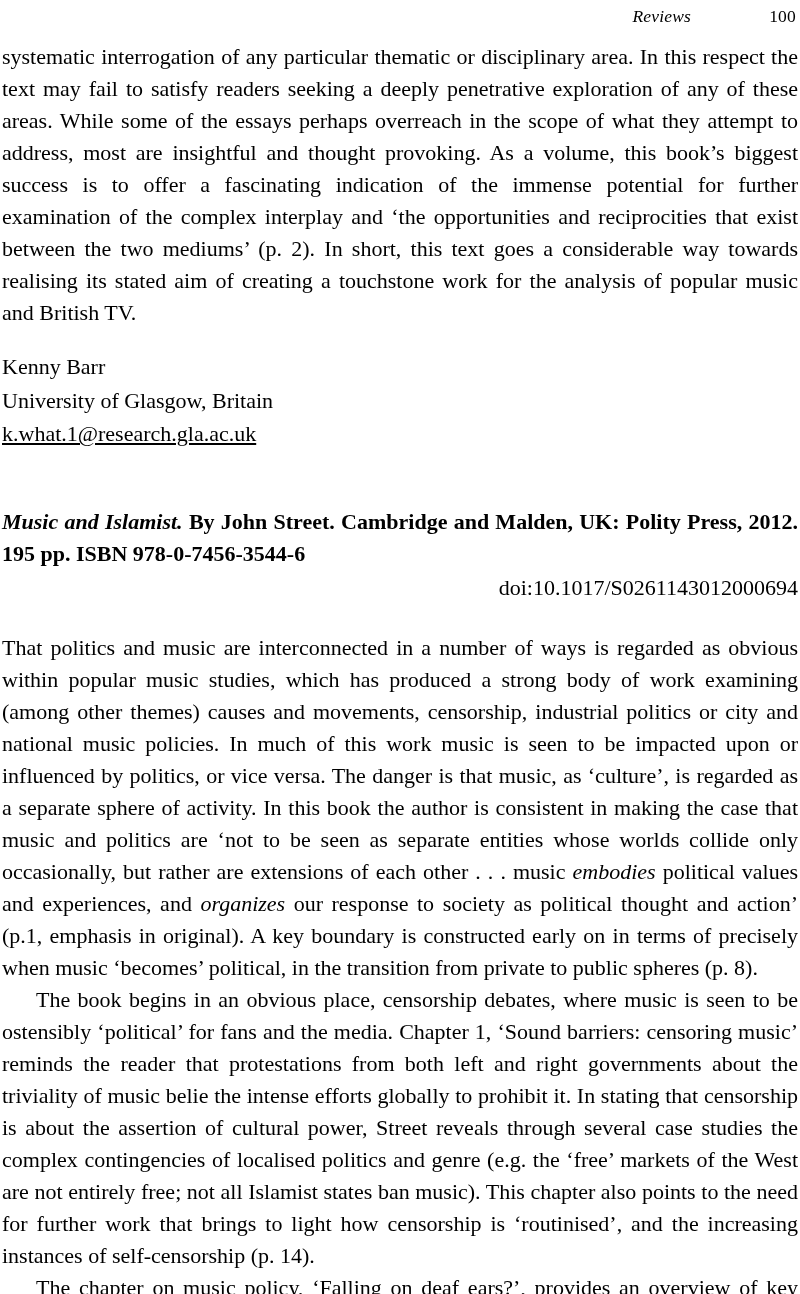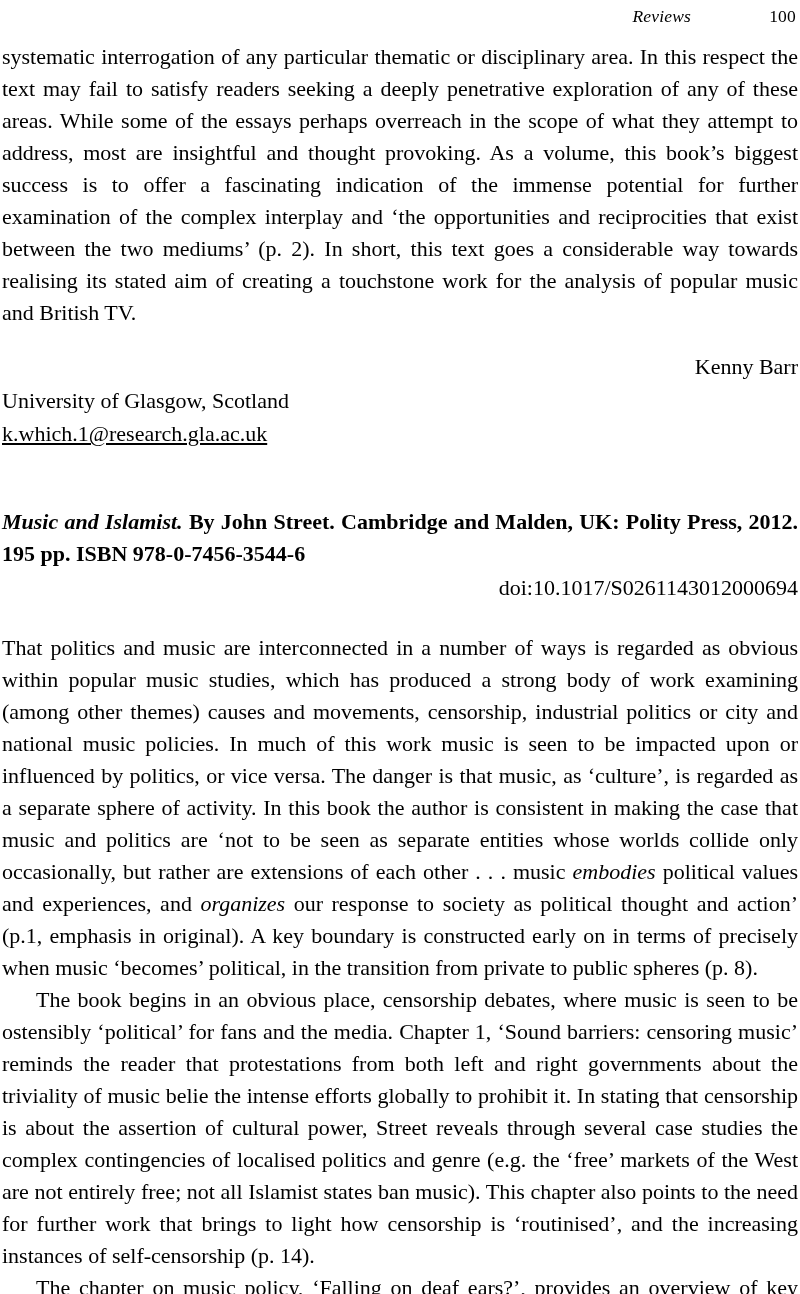--- a/index.html
+++ b/index.html
@@ -46,21 +46,21 @@
     hyphens: manual;
   }
   p {
     margin: 0;
     text-align: justify;
   }
   p.indent {
     text-indent: 34px;
   }
   .sig-right {
-    text-align: right;
+    text-align: left;
     margin-top: 22px;
   }
   .sig-left {
     text-align: left;
     margin-top: 2px;
   }
   .email {
     text-align: left;
     margin-top: 1px;
     text-decoration: underline;
@@ -97,22 +97,22 @@
   <div class="running-head">
     <span class="rh-title">Reviews</span>
     <span class="rh-page">100</span>
   </div>
 
   <div class="content">
 
     <p class="tight">systematic interrogation of any particular thematic or disciplinary area. In this respect the text may fail to satisfy readers seeking a deeply penetrative exploration of any of these areas. While some of the essays perhaps overreach in the scope of what they attempt to address, most are insightful and thought provoking. As a volume, this book’s biggest success is to offer a fascinating indication of the immense potential for further examination of the complex interplay and ‘the opportunities and reciprocities that exist between the two mediums’ (p. 2). In short, this text goes a considerable way towards realising its stated aim of creating a touchstone work for the analysis of popular music and British TV.</p>
 
     <p class="sig-right">Kenny Barr</p>
-    <p class="sig-left">University of Glasgow, Scotland</p>
-    <p class="email">k.which.1@research.gla.ac.uk</p>
+    <p class="sig-left">University of Glasgow, Britain</p>
+    <p class="email">k.what.1@research.gla.ac.uk</p>
 
     <p class="review-head"><span class="bi">Music and Islamist.</span><span> By John Street. Cambridge and Malden, UK: Polity Press, 2012. 195 pp. ISBN 978-0-7456-3544-6</span></p>
 
     <p class="doi">doi:10.1017/S0261143012000694</p>
 
     <div class="body-block">
       <p class="tight">That politics and music are interconnected in a number of ways is regarded as obvious within popular music studies, which has produced a strong body of work examining (among other themes) causes and movements, censorship, industrial politics or city and national music policies. In much of this work music is seen to be impacted upon or influenced by politics, or vice versa. The danger is that music, as ‘culture’, is regarded as a separate sphere of activity. In this book the author is consistent in making the case that music and politics are ‘not to be seen as separate entities whose worlds collide only occasionally, but rather are extensions of each other . . . music <i>embodies</i> political values and experiences, and <i>organizes</i> our response to society as political thought and action’ (p.1, emphasis in original). A key boundary is constructed early on in terms of precisely when music ‘becomes’ political, in the transition from private to public spheres (p. 8).</p>
       <p class="indent">The book begins in an obvious place, censorship debates, where music is seen to be ostensibly ‘political’ for fans and the media. Chapter 1, ‘Sound barriers: censoring music’ reminds the reader that protestations from both left and right governments about the triviality of music belie the intense efforts globally to prohibit it. In stating that censorship is about the assertion of cultural power, Street reveals through several case studies the complex contingencies of localised politics and genre (e.g. the ‘free’ markets of the West are not entirely free; not all Islamist states ban music). This chapter also points to the need for further work that brings to light how censorship is ‘routinised’, and the increasing instances of self-censorship (p. 14).</p>
       <p class="indent">The chapter on music policy, ‘Falling on deaf ears?’, provides an overview of key sites of governance: censorship, broadcasting, law and copyright, cultural policy and identity. It is most instructive in its discussion of ‘excellence’ as the foundational discourse of arts policy in Britain (and elsewhere). This includes the ideological tangle New Labour constructed for itself in arguing for a platform of excellence that somehow retains links to older party beliefs in access for all (on this, New Labour has a decidedly mixed record: a government which substantially increased funding for youth participation in music and music education, at the same time</p>
     </div>

